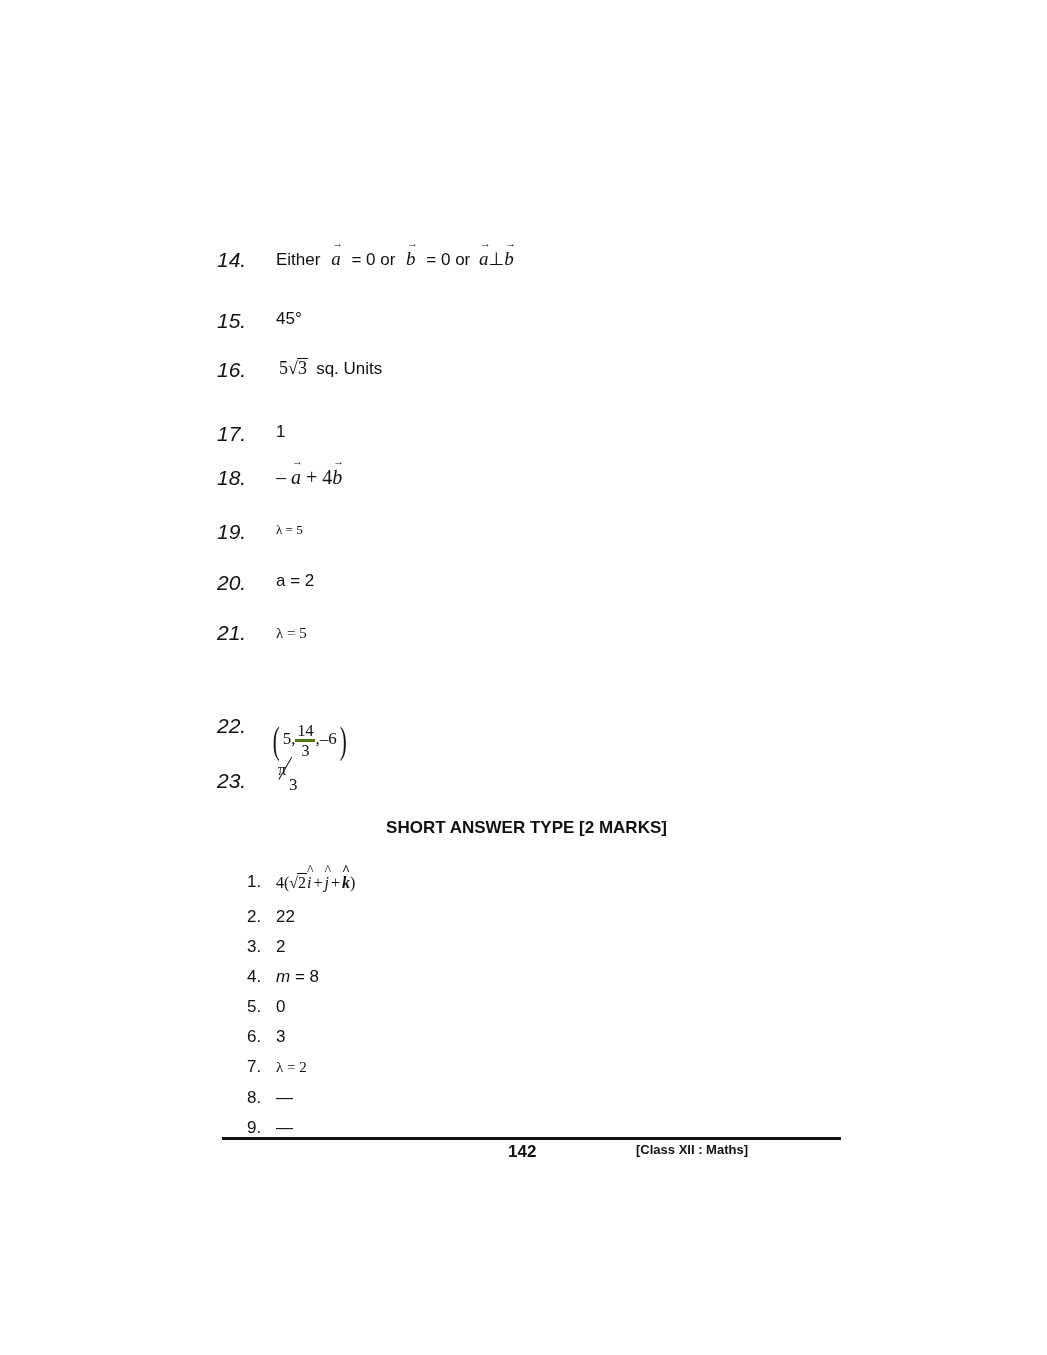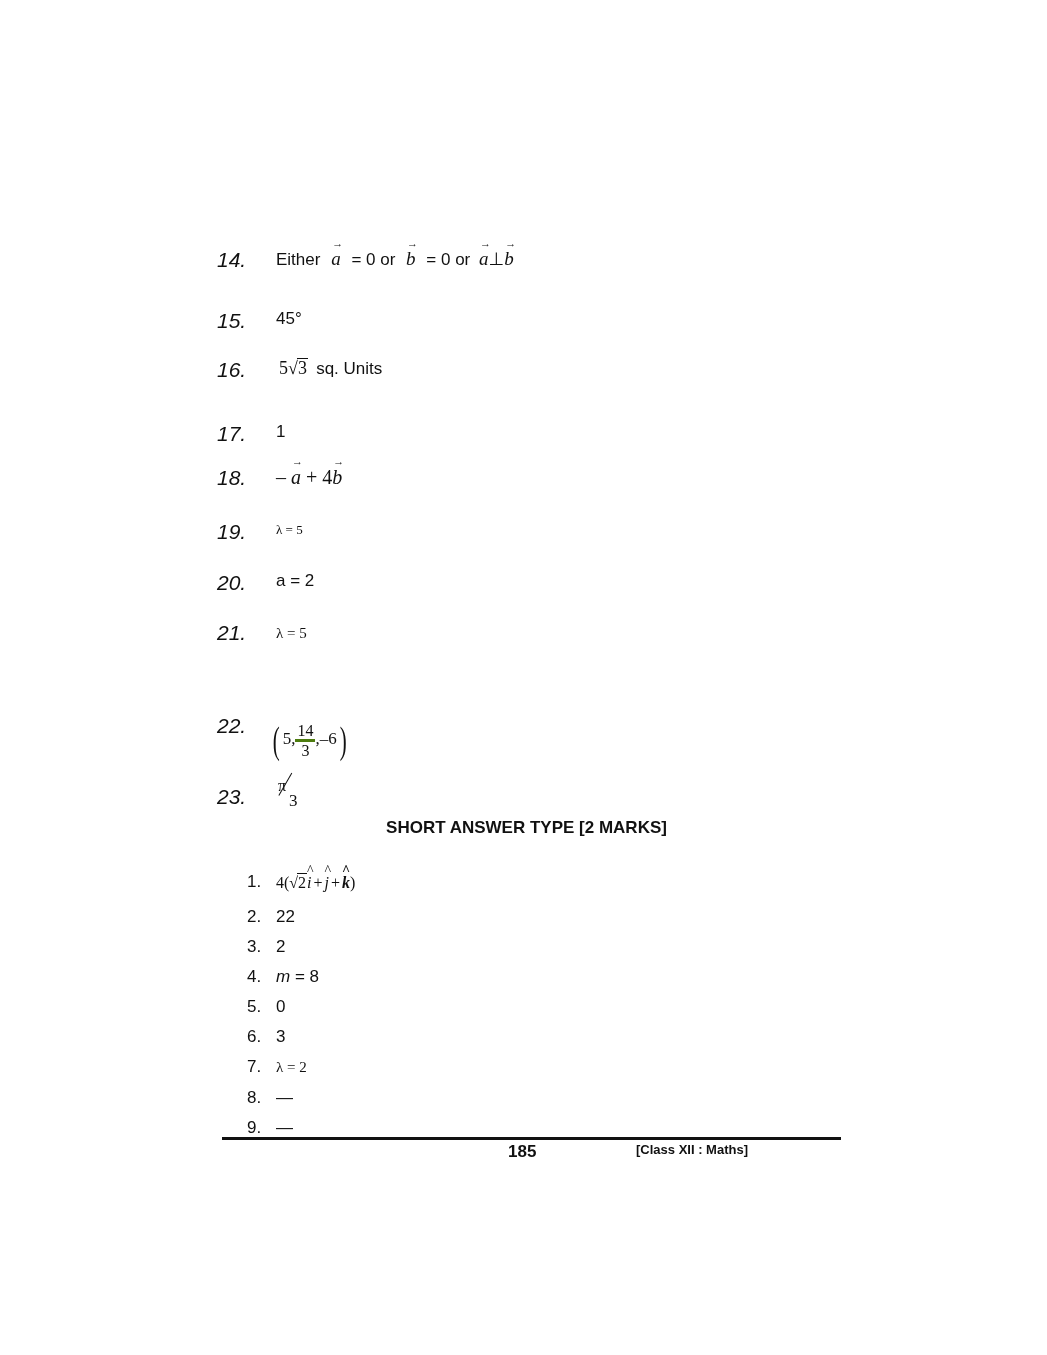--- a/index.html
+++ b/index.html
@@ -89,21 +89,21 @@
     <span class="ans serif" style="font-size:15px; top:4px;">λ = 5</span>
   </div>
 
   <div class="row" style="top:686px; height:60px;margin-top:28px;">
     <span class="num">22.</span>
     <span class="ans serif" style="top:4px; font-size:17px; left:270px;">
       <span class="paren">(</span><span>5,</span><span class="frac"><span class="t">14</span><span class="b">3</span></span><span>,–6</span><span class="paren">)</span>
     </span>
   </div>
 
-  <div class="row" style="top:785px;">
+  <div class="row" style="top:769px;">
     <span class="num">23.</span>
     <span class="ans" style="top:-6px;">
       <span class="slashfrac">
         <span class="n">π</span>
         <span class="s"></span>
         <span class="d">3</span>
       </span>
     </span>
   </div>
 
@@ -150,16 +150,16 @@
     <span class="snum">8.</span>
     <span class="sans-ans sans">—</span>
   </div>
 
   <div class="srow" style="top:1118px;">
     <span class="snum">9.</span>
     <span class="sans-ans sans">—</span>
   </div>
 
   <div class="rule"></div>
-  <div class="pagenum">185</div>
+  <div class="pagenum">142</div>
   <div class="footer-title">[Class XII : Maths]</div>
 
 </div>
 
 </body></html>

